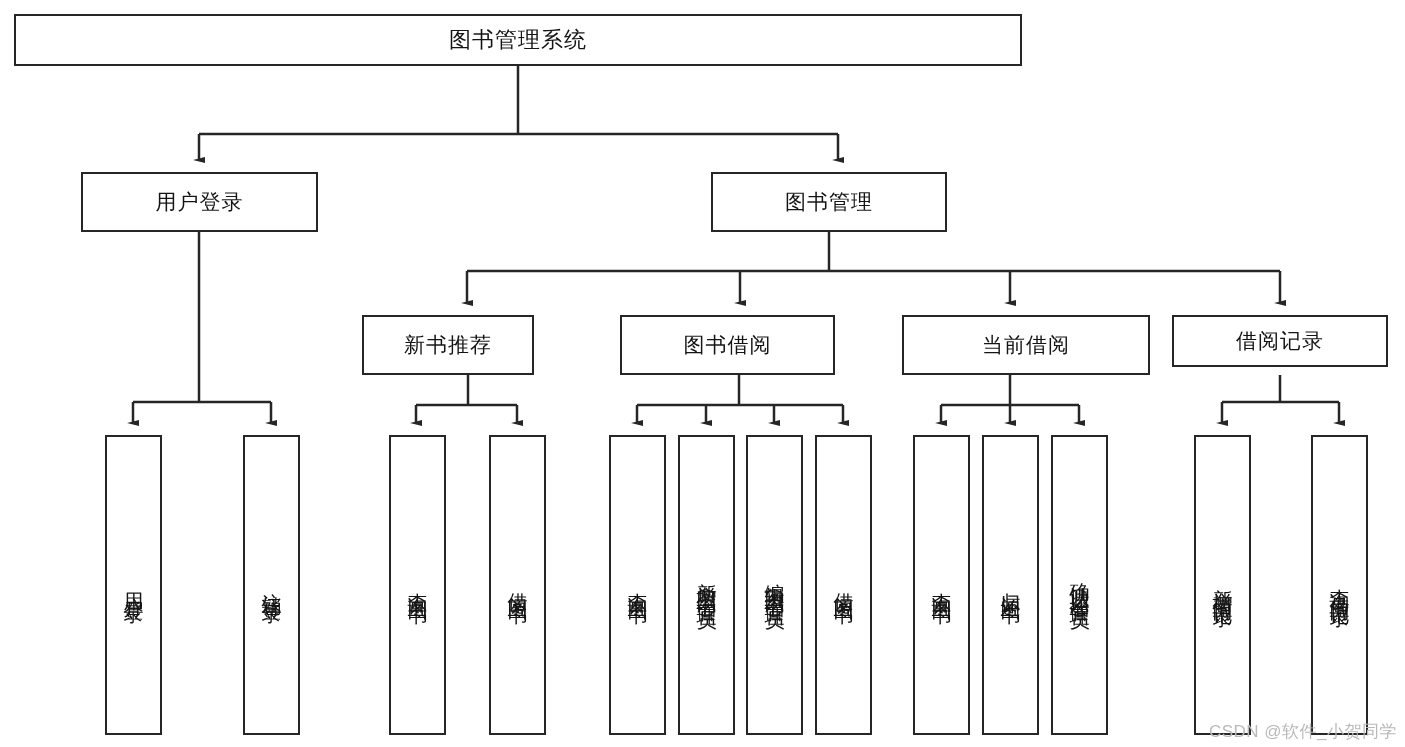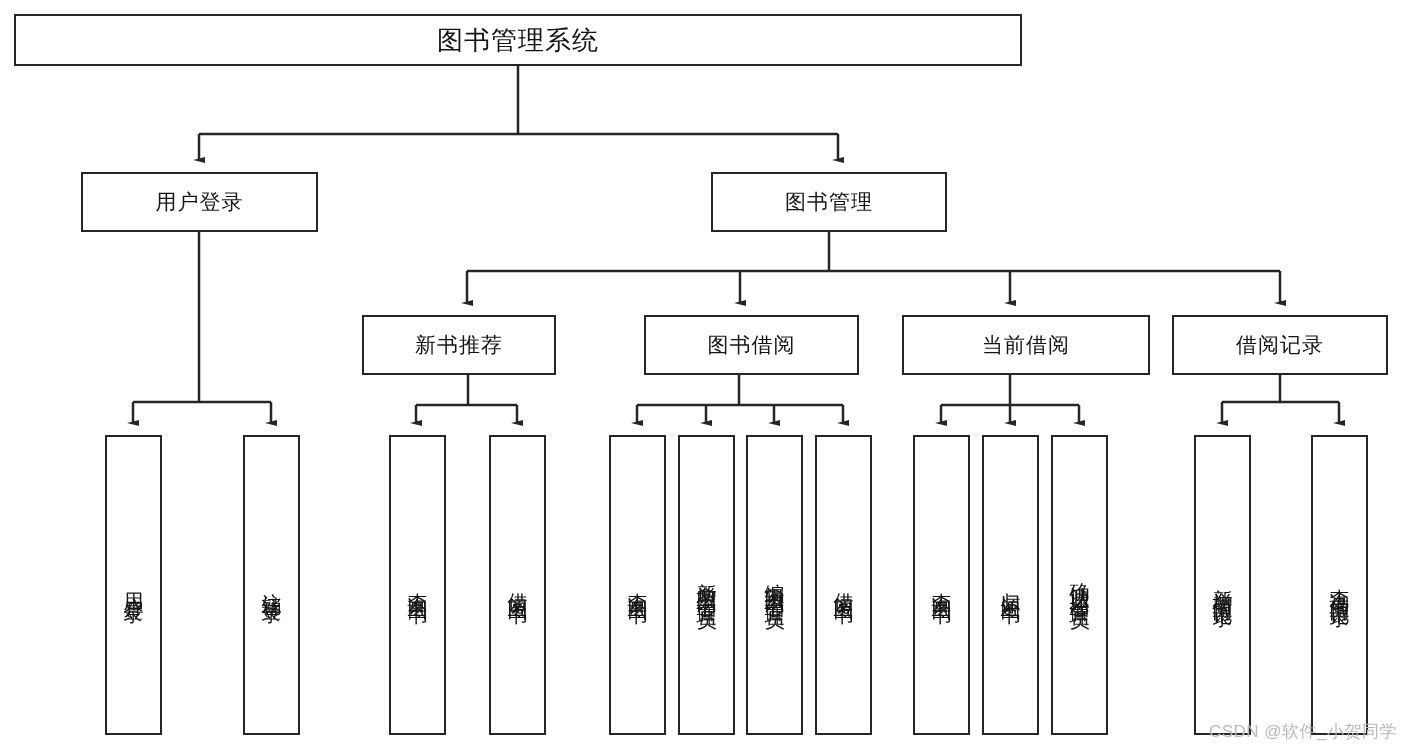--- a/index.html
+++ b/index.html
@@ -43,21 +43,21 @@
     justify-content:center;
   }
   .node.vertical .label{
     writing-mode:vertical-rl;
     text-orientation:upright;
     font-size:20px;
     letter-spacing:4px;
     line-height:1.05;
     white-space:normal;
   }
-  .title .label{ font-size:26px; }
+  .title .label{ font-size:22px;font-family:Liberation Serif, serif; }
   .watermark{
     position:absolute;
     right:8px;
     bottom:4px;
     font-size:17px;
     color:#b9b9b9;
     letter-spacing:0.5px;
     white-space:nowrap;
     margin-top:12px;
   }
@@ -121,30 +121,30 @@
     <span class="label">图书管理系统</span>
   </div>
 
   <div class="node" style="left:81px; top:172px; width:237px; height:60px;">
     <span class="label">用户登录</span>
   </div>
   <div class="node" style="left:711px; top:172px; width:236px; height:60px;">
     <span class="label">图书管理</span>
   </div>
 
-  <div class="node" style="left:362px; top:315px; width:194px; height:60px;">
+  <div class="node" style="left:362px; top:315px; width:172px; height:60px;">
     <span class="label">新书推荐</span>
   </div>
-  <div class="node" style="left:644px; top:315px; width:215px; height:60px;">
+  <div class="node" style="left:620px; top:315px; width:215px; height:60px;">
     <span class="label">图书借阅</span>
   </div>
   <div class="node" style="left:902px; top:315px; width:248px; height:60px;">
     <span class="label">当前借阅</span>
   </div>
-  <div class="node" style="left:1172px; top:315px; width:216px; height:60px;">
+  <div class="node" style="left:1172px; top:315px; width:216px; height:52px;">
     <span class="label">借阅记录</span>
   </div>
 
   <div class="node vertical" style="left:105px; top:435px; width:57px; height:300px;">
     <span class="label">用户登录</span>
   </div>
   <div class="node vertical" style="left:243px; top:435px; width:57px; height:300px;">
     <span class="label">注销登录</span>
   </div>
 

